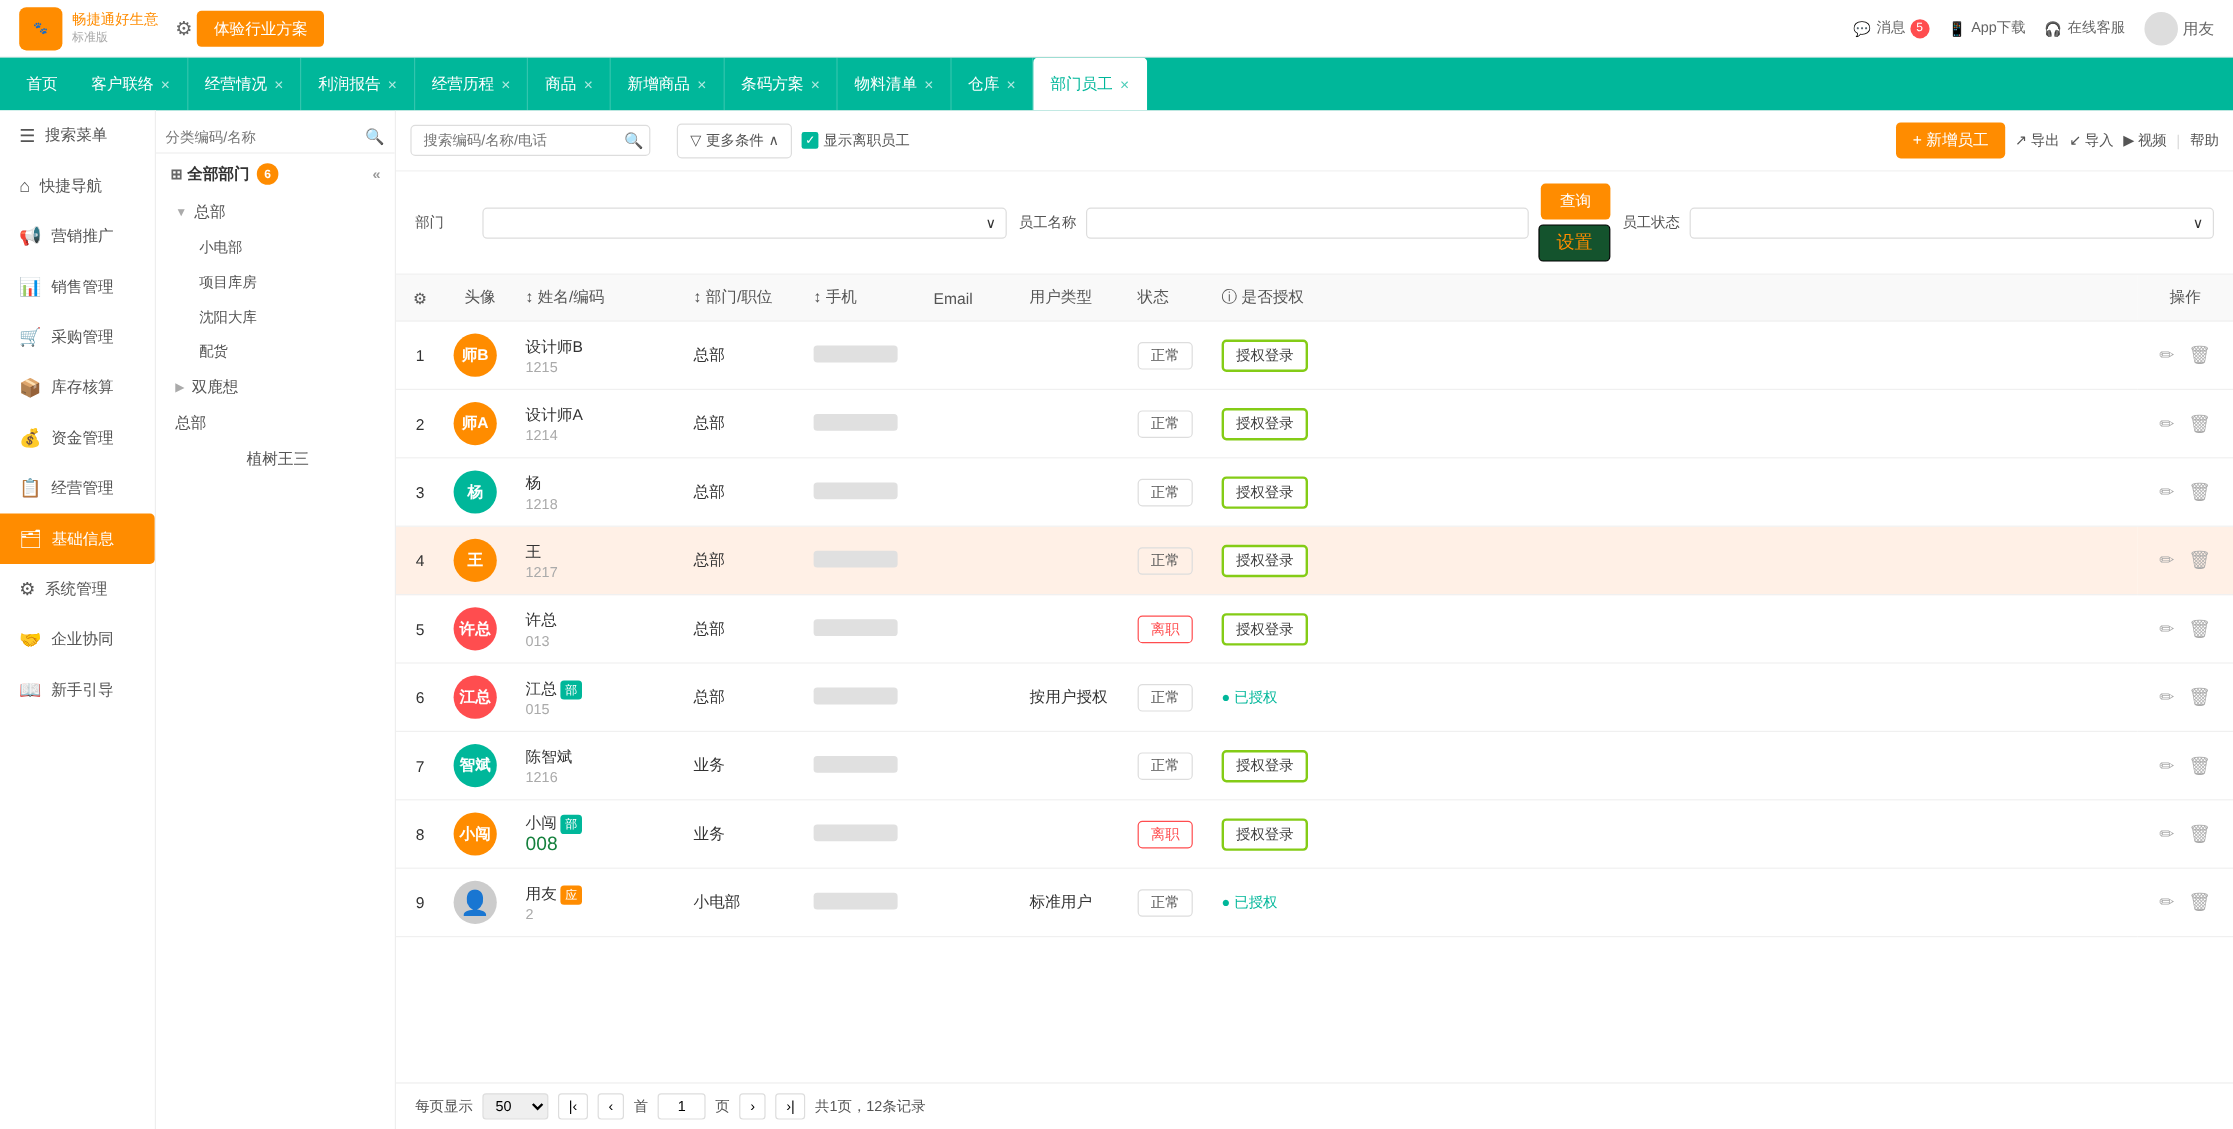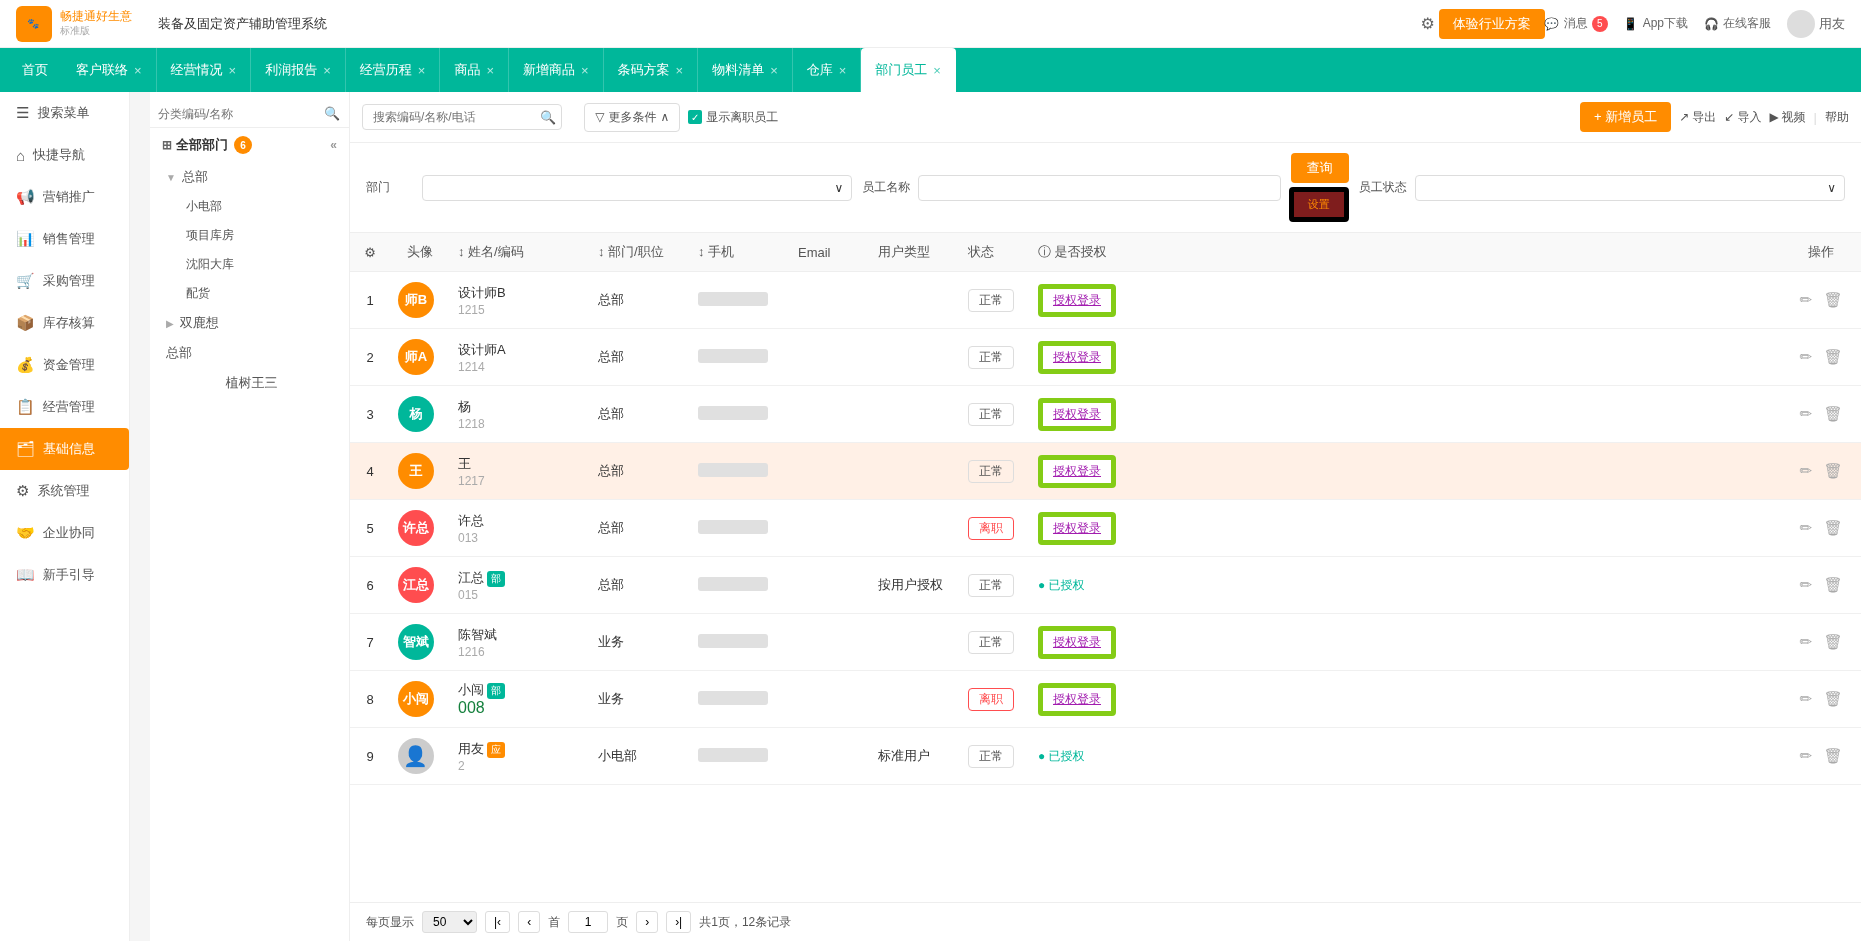--- a/index.html
+++ b/index.html
@@ -30,21 +30,21 @@
     
     .main-layout { display: flex; height: calc(100vh - 92px); }
 
     
     .sidebar { width: 130px; background: #fff; border-right: 1px solid #eee; display: flex; flex-direction: column; overflow-y: auto; min-width: 130px; }
     .sidebar-menu-item { display: flex; align-items: center; gap: 8px; padding: 12px 16px; cursor: pointer; color: #555; font-size: 13px; }
     .sidebar-menu-item.active { background: #ff8c00; color: #fff; border-radius: 0 4px 4px 0; }
     .sidebar-icon { font-size: 15px; }
 
     
-    .content-area { flex: 1; display: flex; overflow: hidden; margin-left: 20px; }
+    .content-area { flex: 1; display: flex; overflow: hidden; }
 
     
     .dept-panel { width: 200px; background: #fff; border-right: 1px solid #eee; padding: 8px 0; overflow-y: auto; }
     .dept-search { display: flex; align-items: center; padding: 6px 8px; border-bottom: 1px solid #eee; }
     .dept-search input { border: none; outline: none; font-size: 12px; flex: 1; }
     .dept-header { display: flex; align-items: center; padding: 8px 12px; font-size: 13px; font-weight: bold; color: #333; }
     .dept-collapse-btn { margin-left: auto; cursor: pointer; color: #999; font-size: 12px; }
     .dept-tree-item { padding: 6px 12px 6px 24px; cursor: pointer; font-size: 13px; color: #555; display: flex; align-items: center; gap: 6px; }
     .dept-tree-sub { padding-left: 36px; font-size: 12px; }
 
@@ -61,34 +61,34 @@
     .add-btn { background: #ff8c00; color: #fff; border: none; border-radius: 4px; padding: 6px 14px; font-size: 13px; cursor: pointer; }
     .action-btn { border: none; background: none; color: #555; font-size: 12px; cursor: pointer; display: flex; align-items: center; gap: 3px; }
 
     
     .filter-panel { background: #fff; padding: 10px 16px; border-bottom: 1px solid #eee; display: grid; grid-template-columns: 1fr 1fr 1fr; gap: 10px; align-items: center; }
     .filter-row { display: flex; align-items: center; gap: 8px; }
     .filter-label { font-size: 12px; color: #555; white-space: nowrap; min-width: 48px; }
     .filter-select { border: 1px solid #ddd; border-radius: 4px; padding: 5px 8px; font-size: 12px; flex: 1; display: flex; align-items: center; justify-content: space-between; cursor: pointer; background: #fff; }
     .filter-input { border: 1px solid #ddd; border-radius: 4px; padding: 5px 8px; font-size: 12px; flex: 1; outline: none; }
     .query-btn { background: #ff8c00; color: #fff; border: none; border-radius: 4px; padding: 6px 16px; font-size: 13px; cursor: pointer; }
-    .reset-btn { border: 5px solid #000000; color: #ff8c00; background: #7f1d1d; border-radius: 4px; padding: 5px 14px; font-size: 11px; cursor: pointer; }
+    .reset-btn { border: 1px solid #000000; color: #ff8c00; background: #14532d; border-radius: 4px; padding: 5px 14px; font-size: 15px; cursor: pointer; }
     .filter-actions { display: flex; flex-direction: column; gap: 4px; align-items: flex-end; }
 
     
     .table-wrap { flex: 1; overflow: auto; background: #fff; margin: 0; }
     table { width: 100%; border-collapse: collapse; font-size: 13px; }
     thead th { background: #f9f9f9; border-bottom: 1px solid #eee; padding: 10px 8px; text-align: left; color: #555; font-weight: normal; white-space: nowrap; }
     tbody tr { border-bottom: 1px solid #f0f0f0; }
     tbody tr.highlighted { background: #fff0e6; }
     tbody td { padding: 10px 8px; vertical-align: middle; }
     .avatar-circle { width: 36px; height: 36px; border-radius: 50%; display: flex; align-items: center; justify-content: center; color: #fff; font-size: 13px; font-weight: bold; }
     .status-normal { display: inline-block; border: 1px solid #ddd; border-radius: 4px; padding: 2px 10px; font-size: 12px; color: #555; }
     .status-resigned { display: inline-block; border: 1px solid #ff4d4f; border-radius: 4px; padding: 2px 10px; font-size: 12px; color: #ff4d4f; }
-    .auth-btn { border: 5px solid #84cc16; color: #a21caf; background: #fff; border-radius: 4px; padding: 3px 10px; font-size: 12px; cursor: pointer; text-decoration: underline; }
+    .auth-btn { border: 2px solid #84cc16; color: #404040; background: #fff; border-radius: 4px; padding: 3px 10px; font-size: 12px; cursor: pointer; }
     .auth-granted { color: #00b79a; font-size: 12px; display: flex; align-items: center; gap: 3px; }
     .op-btn { background: none; border: none; color: #aaa; font-size: 15px; cursor: pointer; padding: 2px 4px; }
     .phone-blur { background: #e0e0e0; border-radius: 3px; width: 70px; height: 14px; display: inline-block; }
 
     
     .table-footer { background: #fff; padding: 8px 16px; display: flex; align-items: center; gap: 8px; font-size: 12px; color: #555; border-top: 1px solid #eee; }
     .page-btn { border: 1px solid #ddd; border-radius: 3px; padding: 3px 8px; cursor: pointer; background: #fff; font-size: 12px; }
     .page-input { border: 1px solid #ddd; border-radius: 3px; padding: 3px 6px; width: 40px; text-align: center; font-size: 12px; outline: none; }
     
     .col-num { width: 40px; text-align: center; }
@@ -106,21 +106,20 @@
 <body>
 
 <div class="top-bar">
   <div class="logo-area">
     <div class="logo-icon">🐾</div>
     <div>
       <div class="logo-text">畅捷通好生意</div>
       <div class="logo-sub">标准版</div>
     </div>
   </div>
-  <span class="system-title">装备及固定资产辅助管理系统</span>
   <span class="gear-btn">⚙</span>
   <button class="trial-btn" style="margin-left:4px;">体验行业方案</button>
   <div class="top-actions">
     <div class="top-btn">
       <span>💬</span>
       <span>消息</span>
       <span class="badge">5</span>
     </div>
     <div class="top-btn">
       <span>📱</span>

